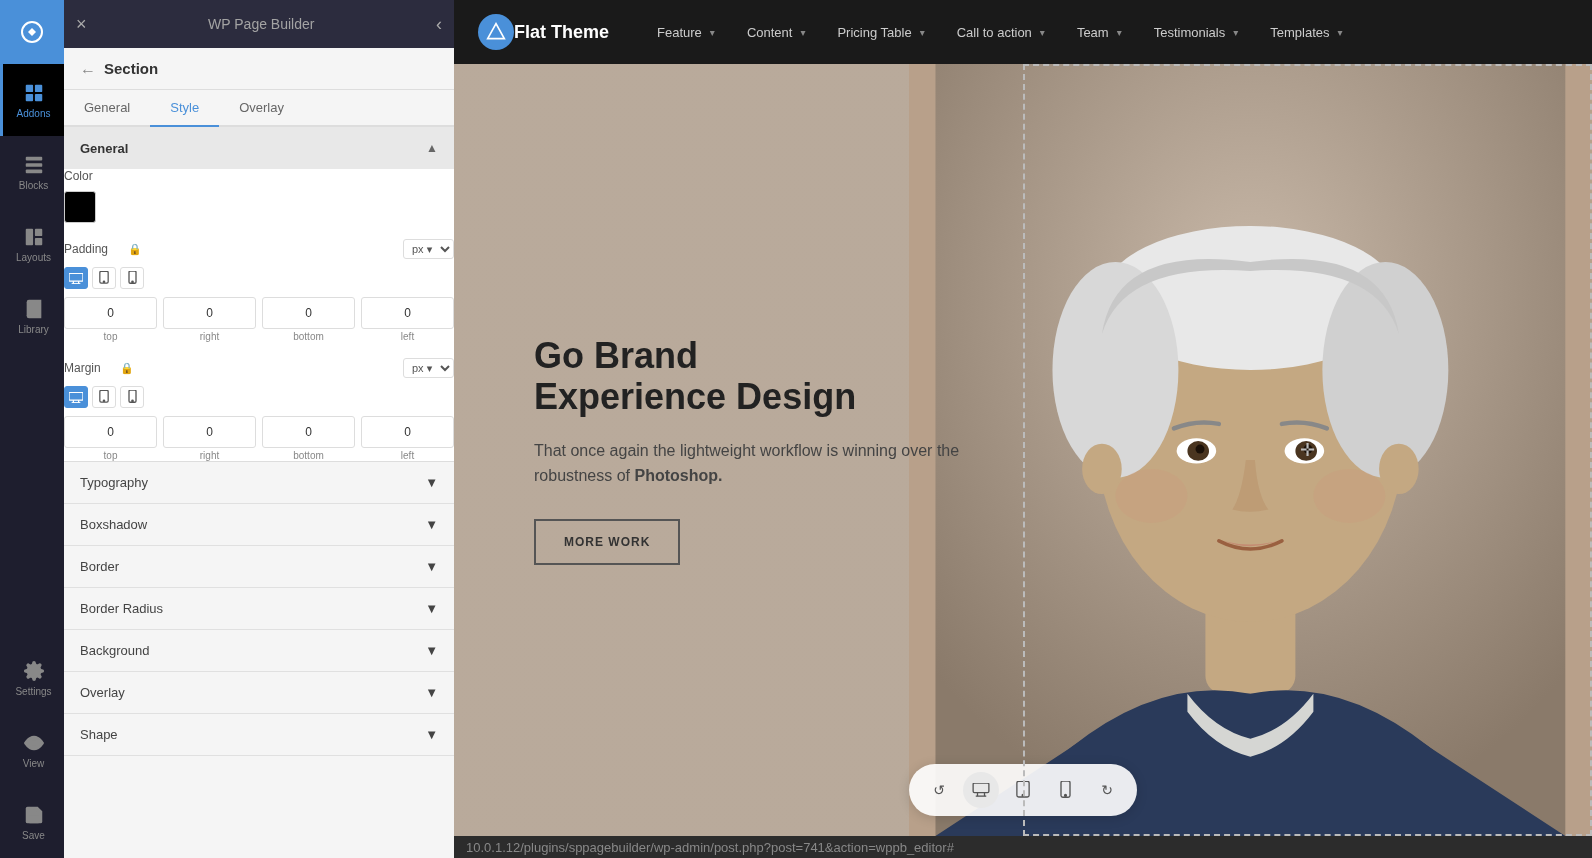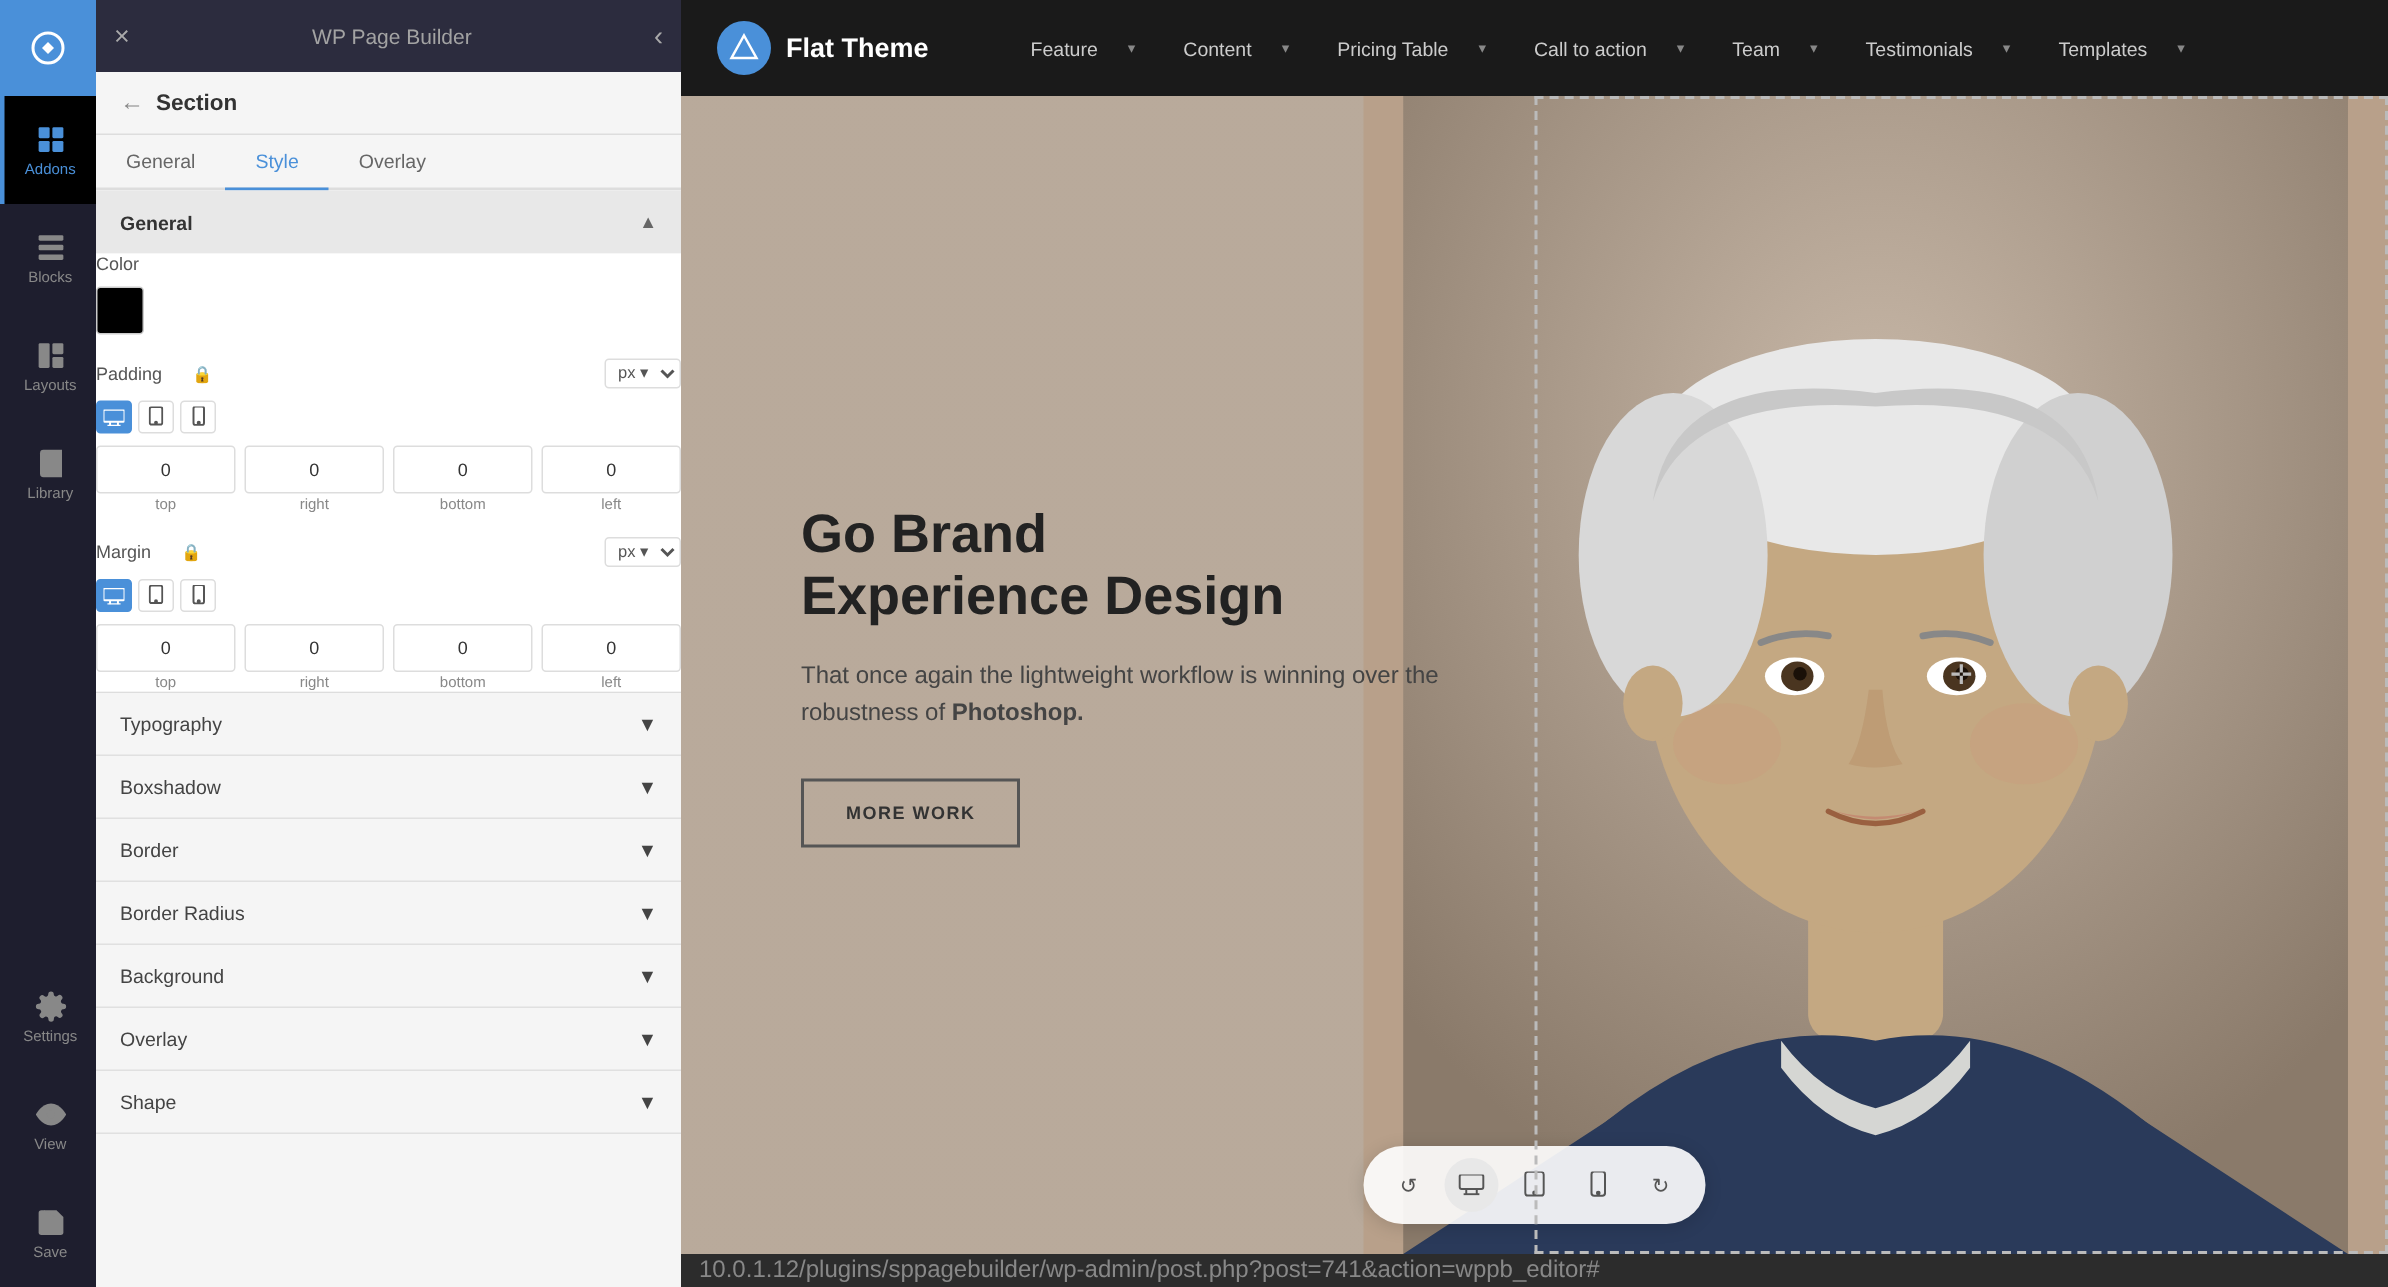--- a/index.html
+++ b/index.html
@@ -262,22 +262,21 @@
       background: #1a1a1a;
       display: flex;
       align-items: center;
       padding: 0 24px;
       gap: 0;
       flex-shrink: 0;
     }
     .nav-logo {
       display: flex;
       align-items: center;
-      gap: 10px;
-      margin-right: 52px;
+      margin-right: 32px;
       justify-content: space-between;
     }
     .nav-logo-icon {
       width: 36px;
       height: 36px;
       background: #4a90d9;
       border-radius: 50%;
       display: flex;
       align-items: center;
       justify-content: center;
@@ -295,21 +294,21 @@
       gap: 0;
       flex: 1;
     }
     .nav-item {
       color: #ccc;
       font-size: 13px;
       padding: 0 16px;
       height: 64px;
       display: flex;
       align-items: center;
-      gap: 20px;
+      gap: 8px;
       cursor: pointer;
       white-space: nowrap;
     }
     .nav-chevron { font-size: 10px; color: #888; }
 
     
     .canvas {
       flex: 1;
       background: #b8a898;
       position: relative;
@@ -425,21 +424,21 @@
     }
     .toolbar-btn.active { background: #e8e8e8; }
 
     
     .status-bar {
       height: 22px;
       background: #2c2c2c;
       display: flex;
       align-items: center;
       padding: 0 12px;
-      font-size: 16px;
+      font-size: 13px;
       color: #888;
       flex-shrink: 0;
     }
 
     
     .panel-body::-webkit-scrollbar { width: 4px; }
     .panel-body::-webkit-scrollbar-track { background: #f0f0f0; }
     .panel-body::-webkit-scrollbar-thumb { background: #ccc; border-radius: 2px; }
   </style>
 </head>

